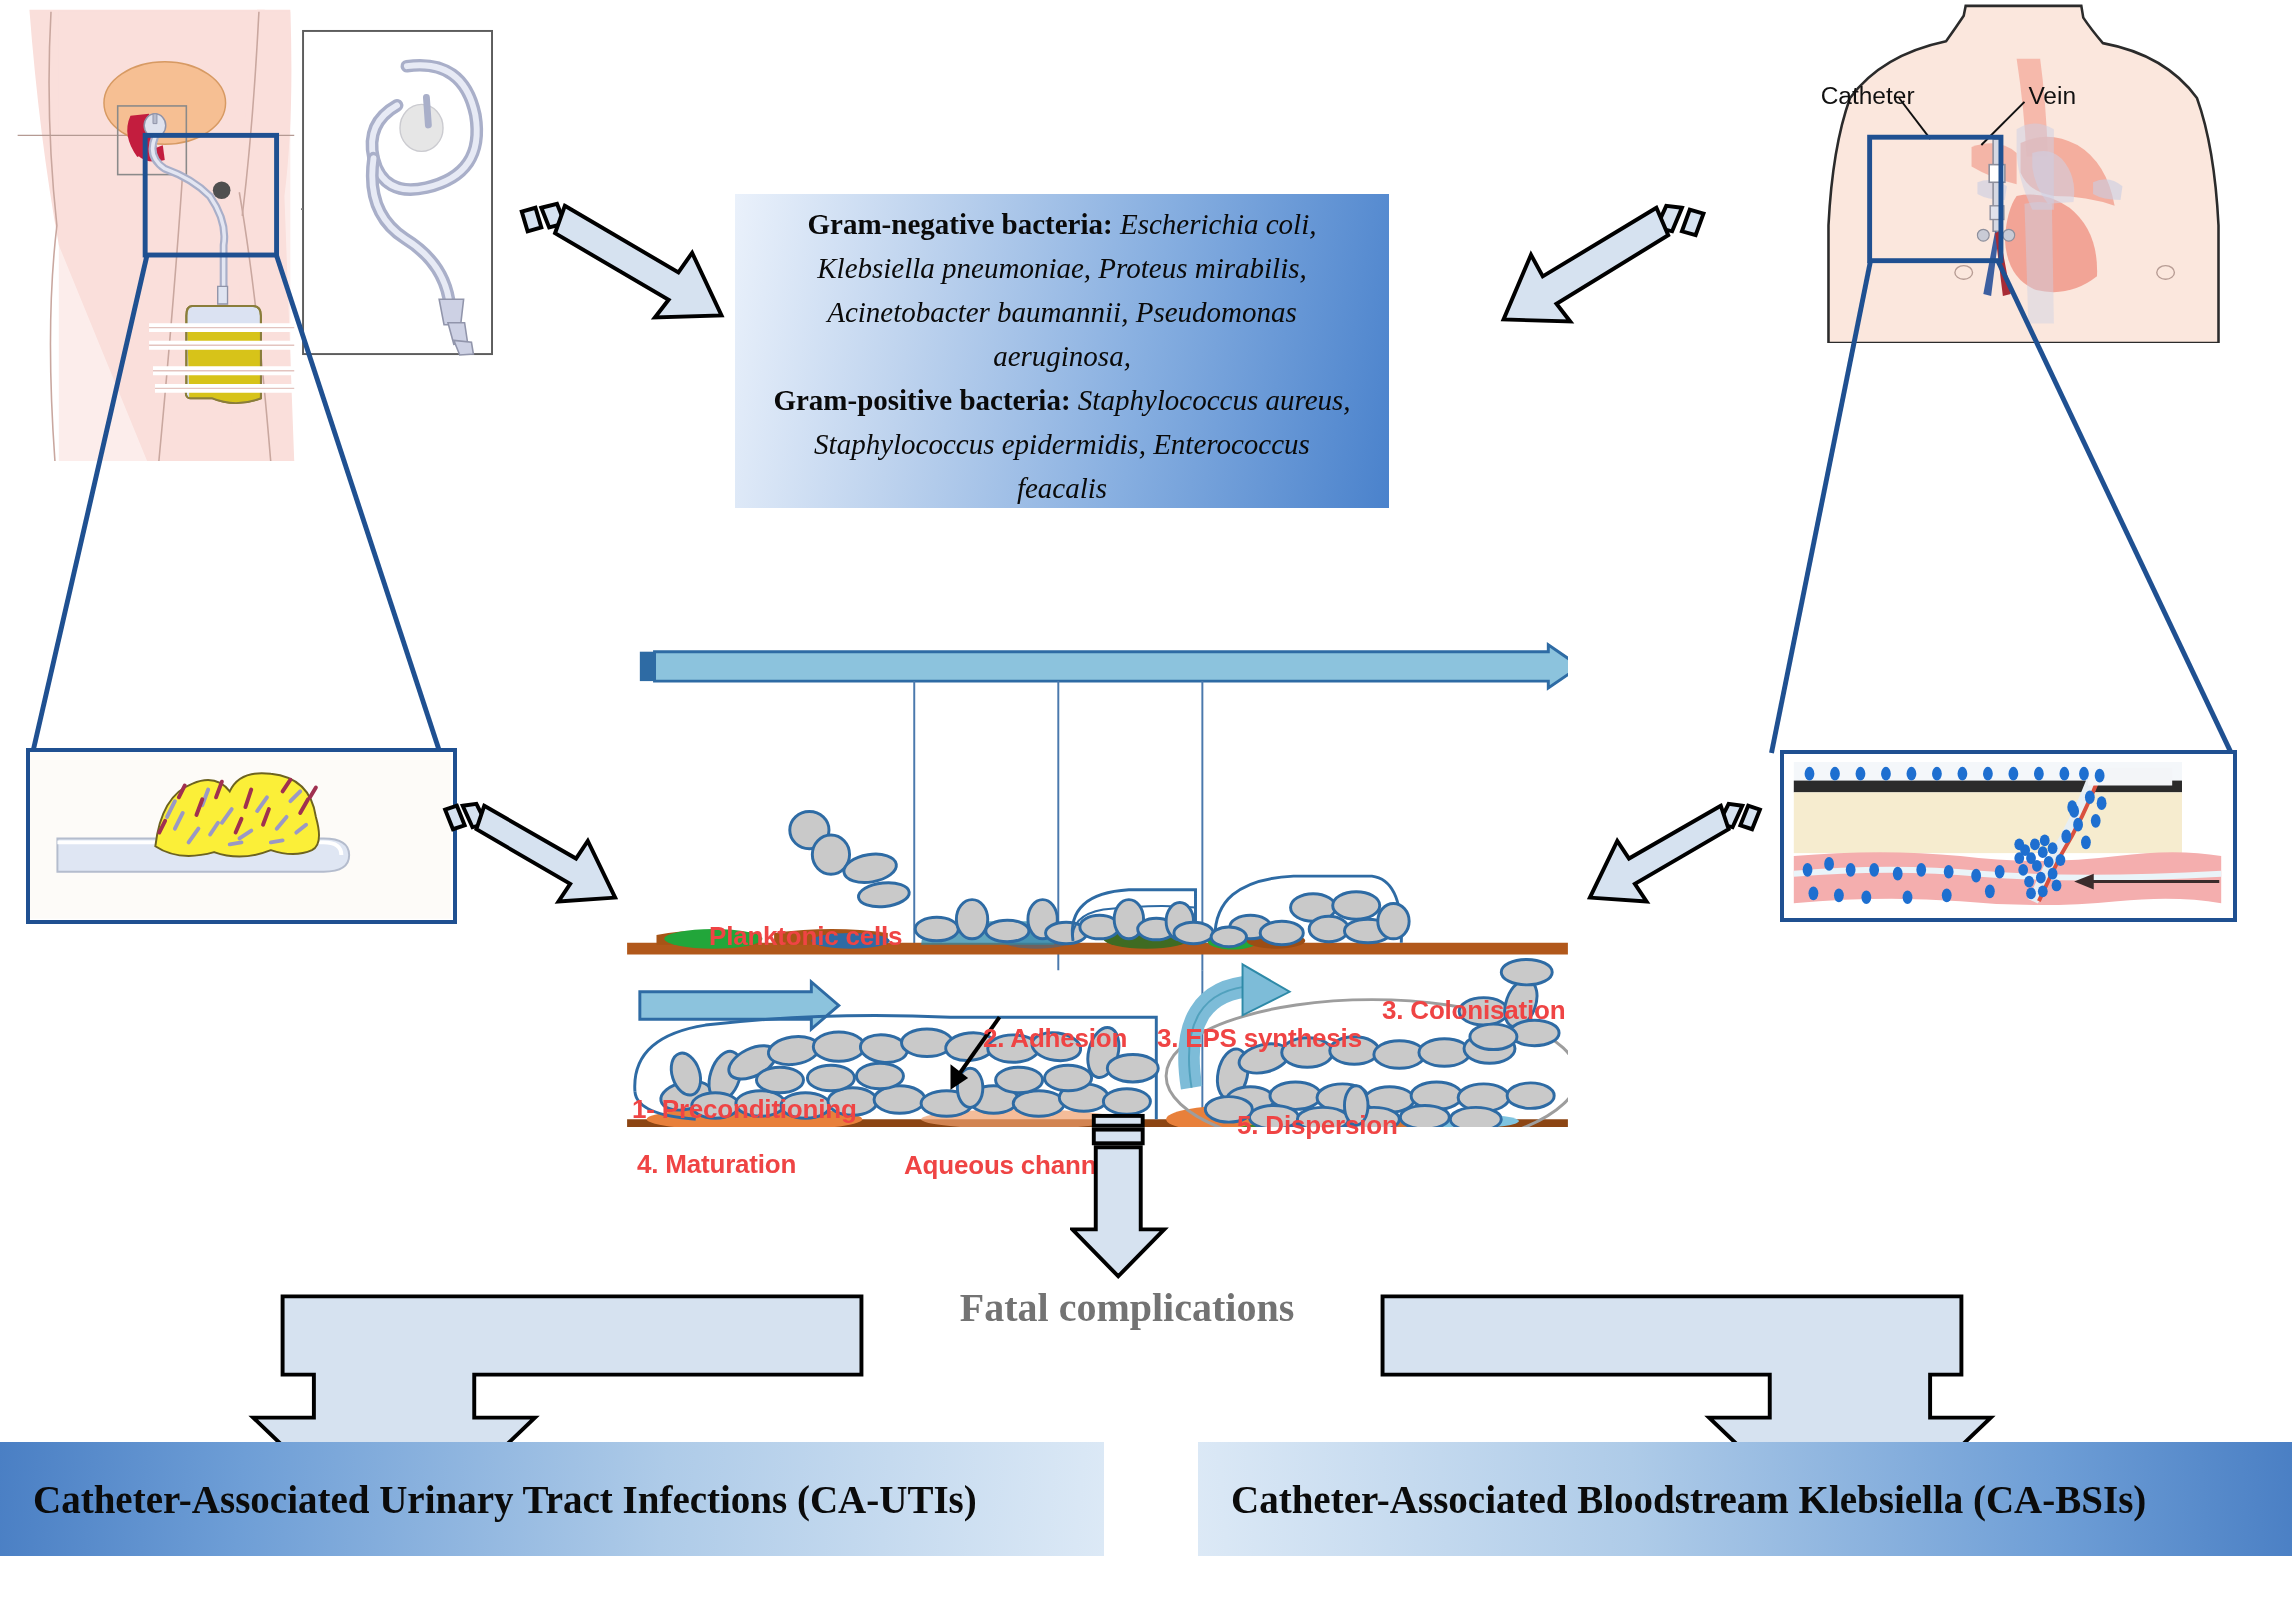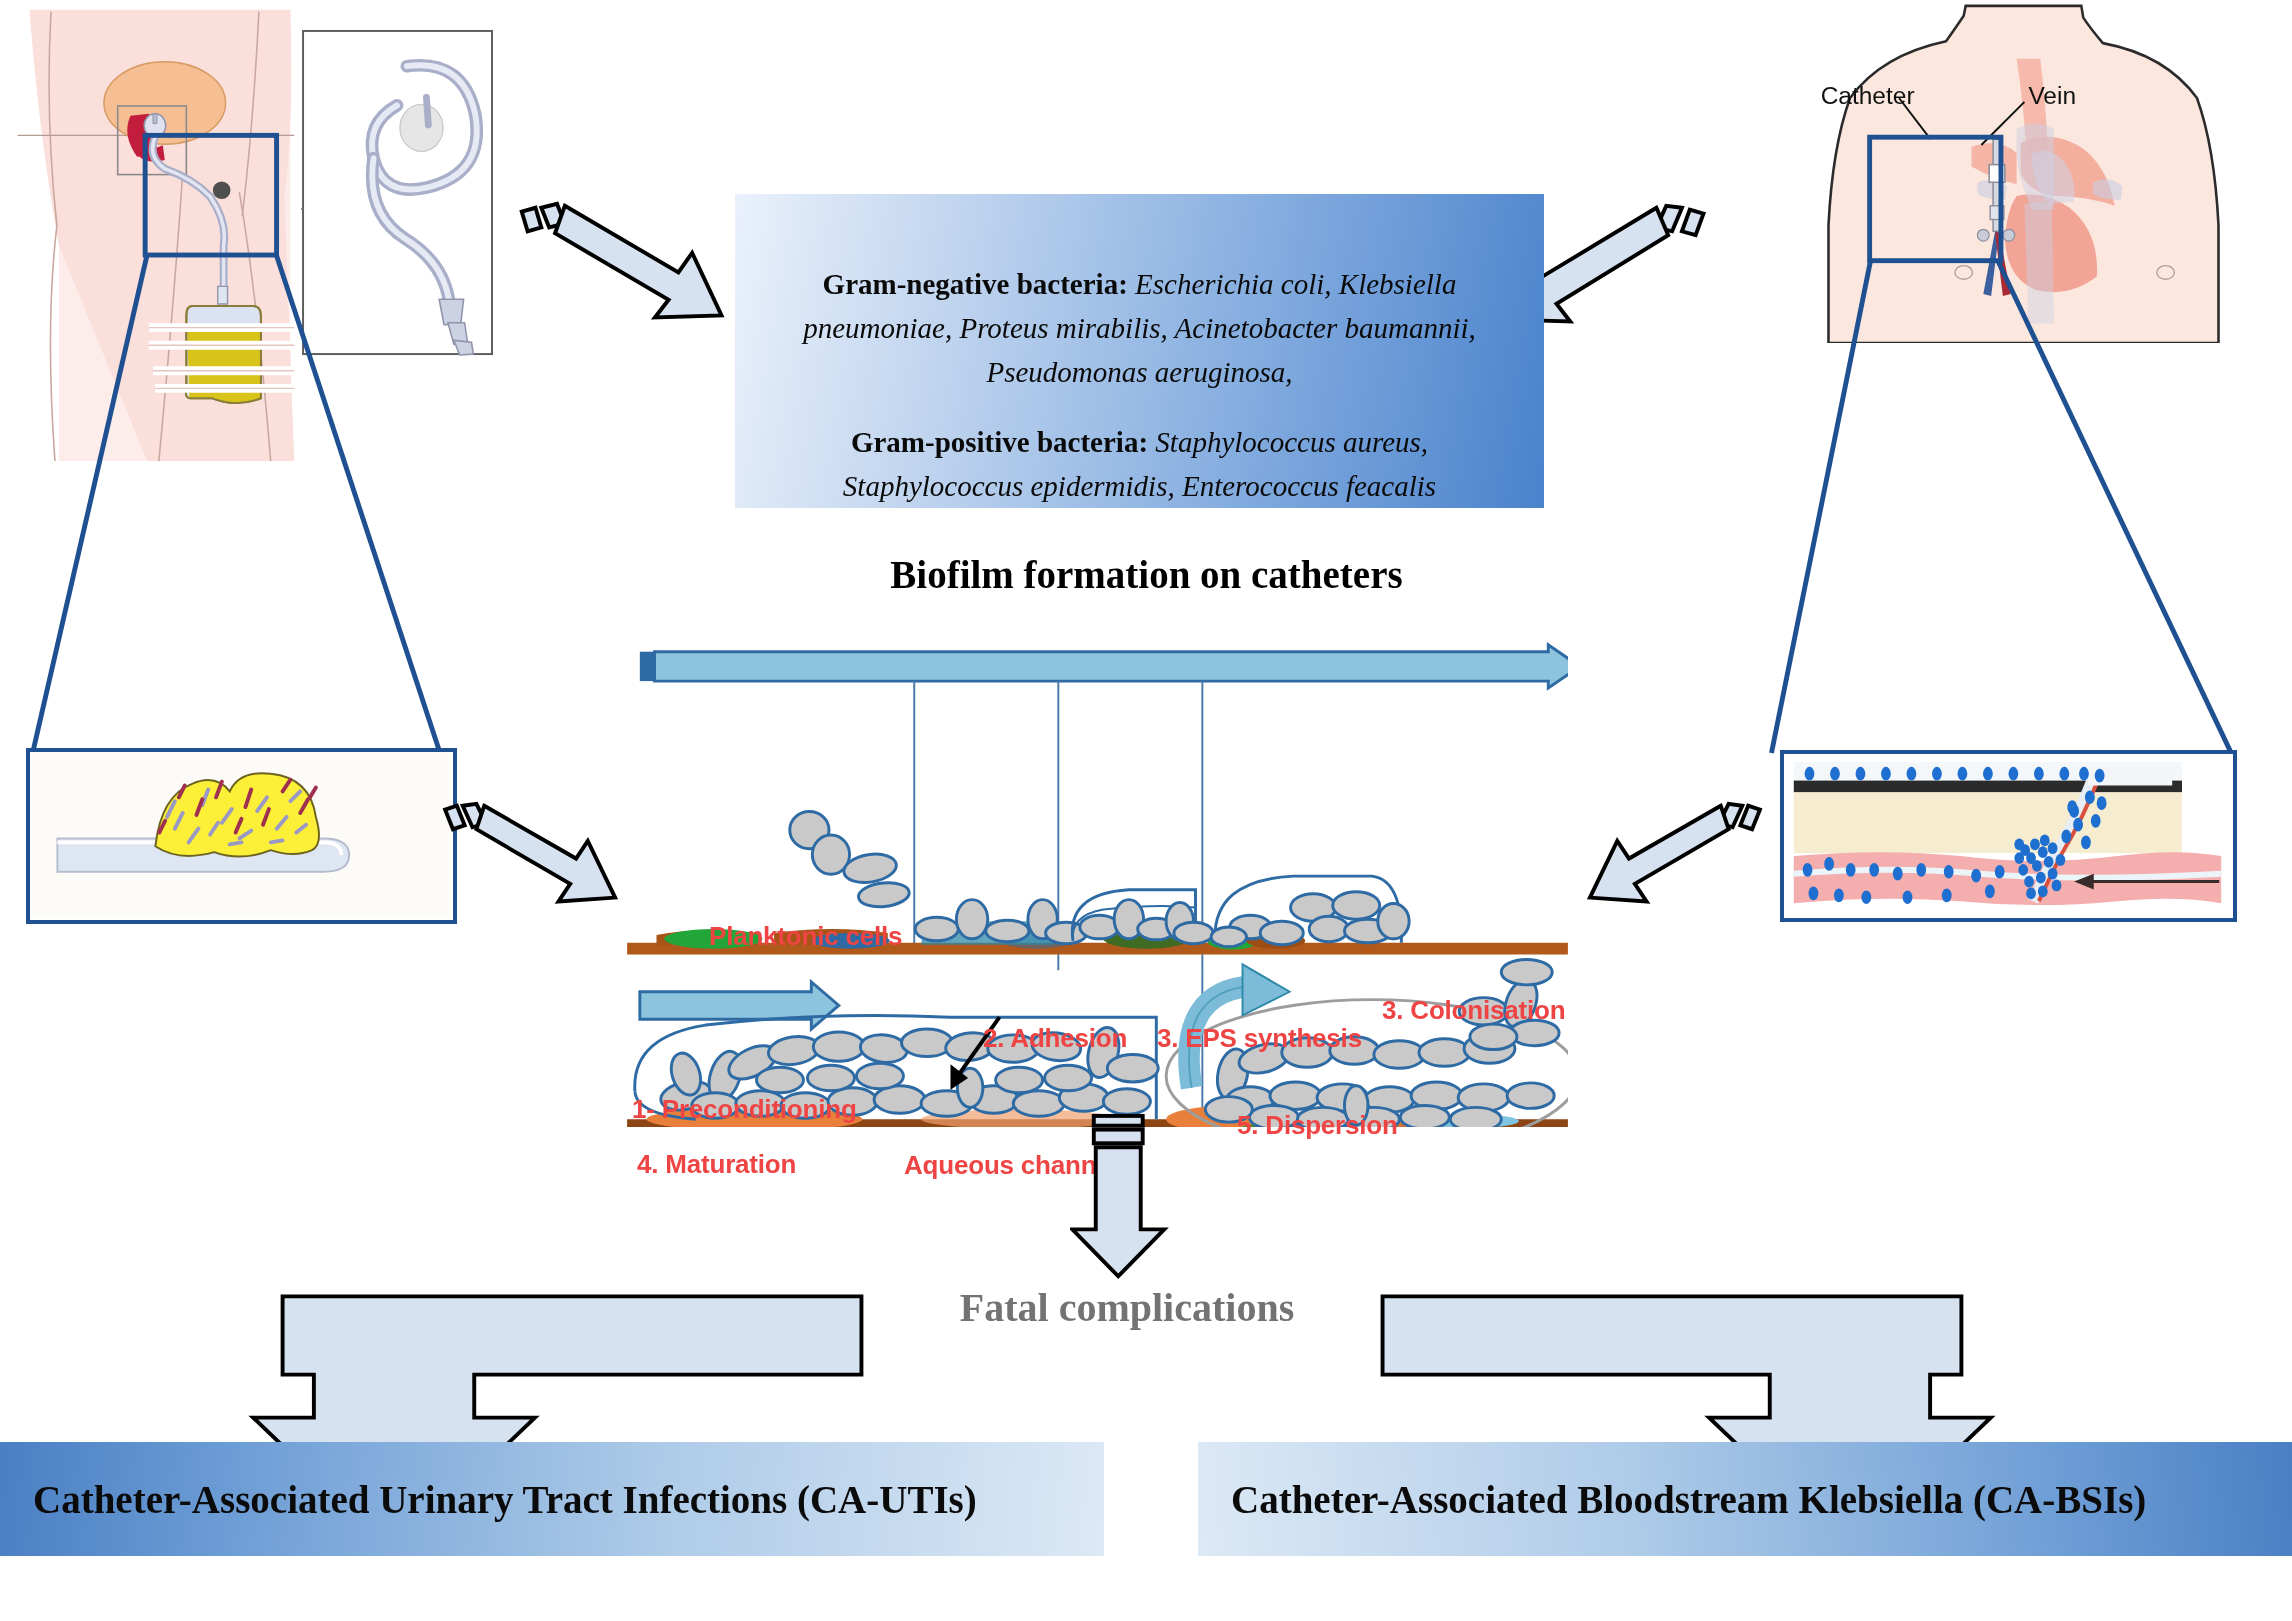--- a/index.html
+++ b/index.html
@@ -2,24 +2,24 @@
 <html><head>
 <meta charset="utf-8">
 <style>
   html,body{margin:0;padding:0;background:#fff;}
   body{font-family:"Liberation Sans", sans-serif;}
   #stage{position:relative;width:2293px;height:1621px;background:#ffffff;overflow:hidden;}
   .abs{position:absolute;}
 
   
   #bacteria-box{
-    left:735px;top:194px;width:809px;height:314px;
+    left:735px;top:194px;width:654px;height:314px;
     background:linear-gradient(100deg,#eaf1fb 0%,#bed3ee 28%,#86aee0 62%,#4a82cc 100%);
-    display:flex;flex-direction:column;justify-content:flex-end;
-    padding:0 33px;box-sizing:border-box;
+    display:flex;flex-direction:column;justify-content:flex-start;
+    padding:8px 33px;box-sizing:border-box;
   }
   .bact-line{font-family:"Liberation Serif", serif;font-size:29px;color:#0a0a0a;
     text-align:center;line-height:1.52;}
   .bact-line b{font-weight:bold;font-style:normal;}
   .bact-line i{font-style:italic;}
   #bact-gap{height:25.5px;}
 
   
   #biofilm-title{left:0;top:552px;width:2293px;text-align:center;
     font-family:"Liberation Serif", serif;font-weight:bold;font-size:39px;color:#000;}
@@ -309,21 +309,20 @@
   <div class="abs" id="bacteria-box">
     <div class="bact-line">
       <b>Gram-negative bacteria:</b><i> Escherichia coli, Klebsiella pneumoniae, Proteus mirabilis, Acinetobacter baumannii, Pseudomonas aeruginosa,</i>
     </div>
     <div id="bact-gap"></div>
     <div class="bact-line">
       <b>Gram-positive bacteria:</b><i> Staphylococcus aureus, Staphylococcus epidermidis, Enterococcus feacalis</i>
     </div>
   </div>
 
-  <div class="abs" id="biofilm-title">Biofilm formation on catheters</div>
 
   <svg class="abs" style="left:627px;top:637px;" width="941" height="490" viewBox="0 0 960 500">
 
     <g>
       <rect x="13" y="15" width="15" height="30" fill="#2e6ba4"></rect>
       <polygon points="28,15 940,15 940,8 972,30 940,52 940,45 28,45" fill="#8cc3dd" stroke="#2e6ba4" stroke-width="3"></polygon>
     </g>
 
     <line x1="293" y1="45" x2="293" y2="322" stroke="#4a79ad" stroke-width="2"></line>
     <line x1="440" y1="45" x2="440" y2="340" stroke="#4a79ad" stroke-width="2"></line>

